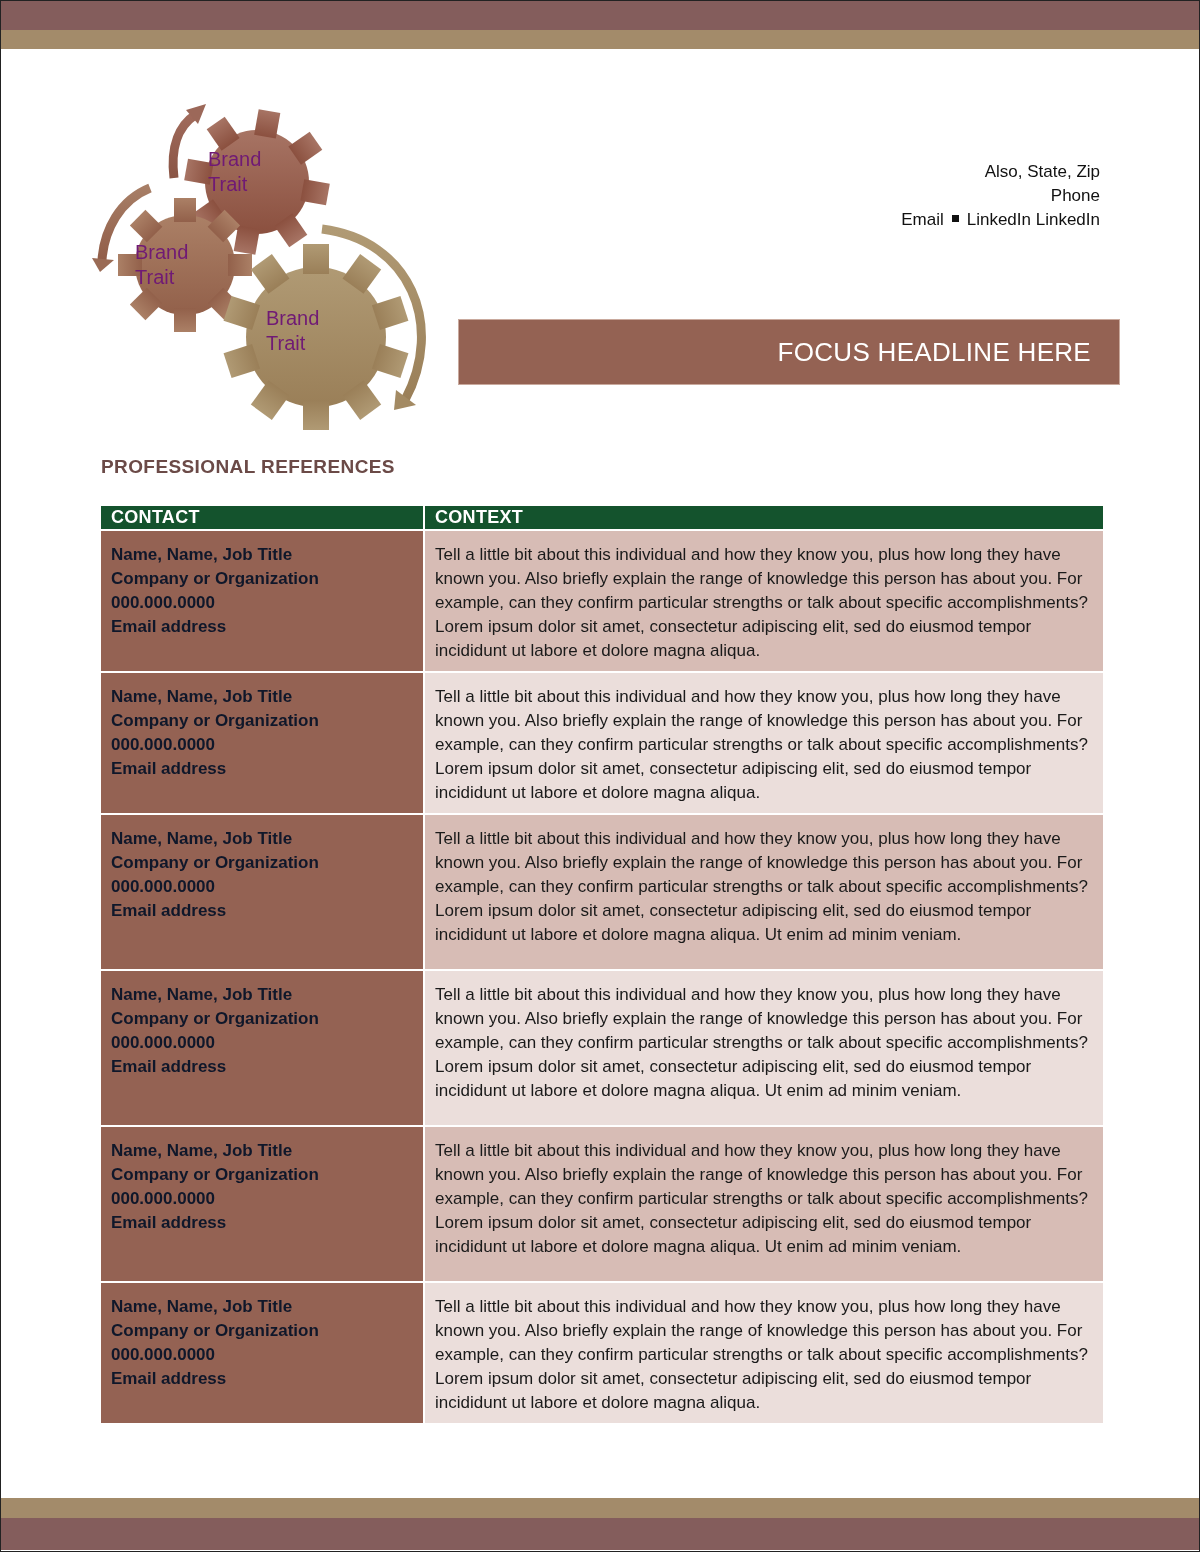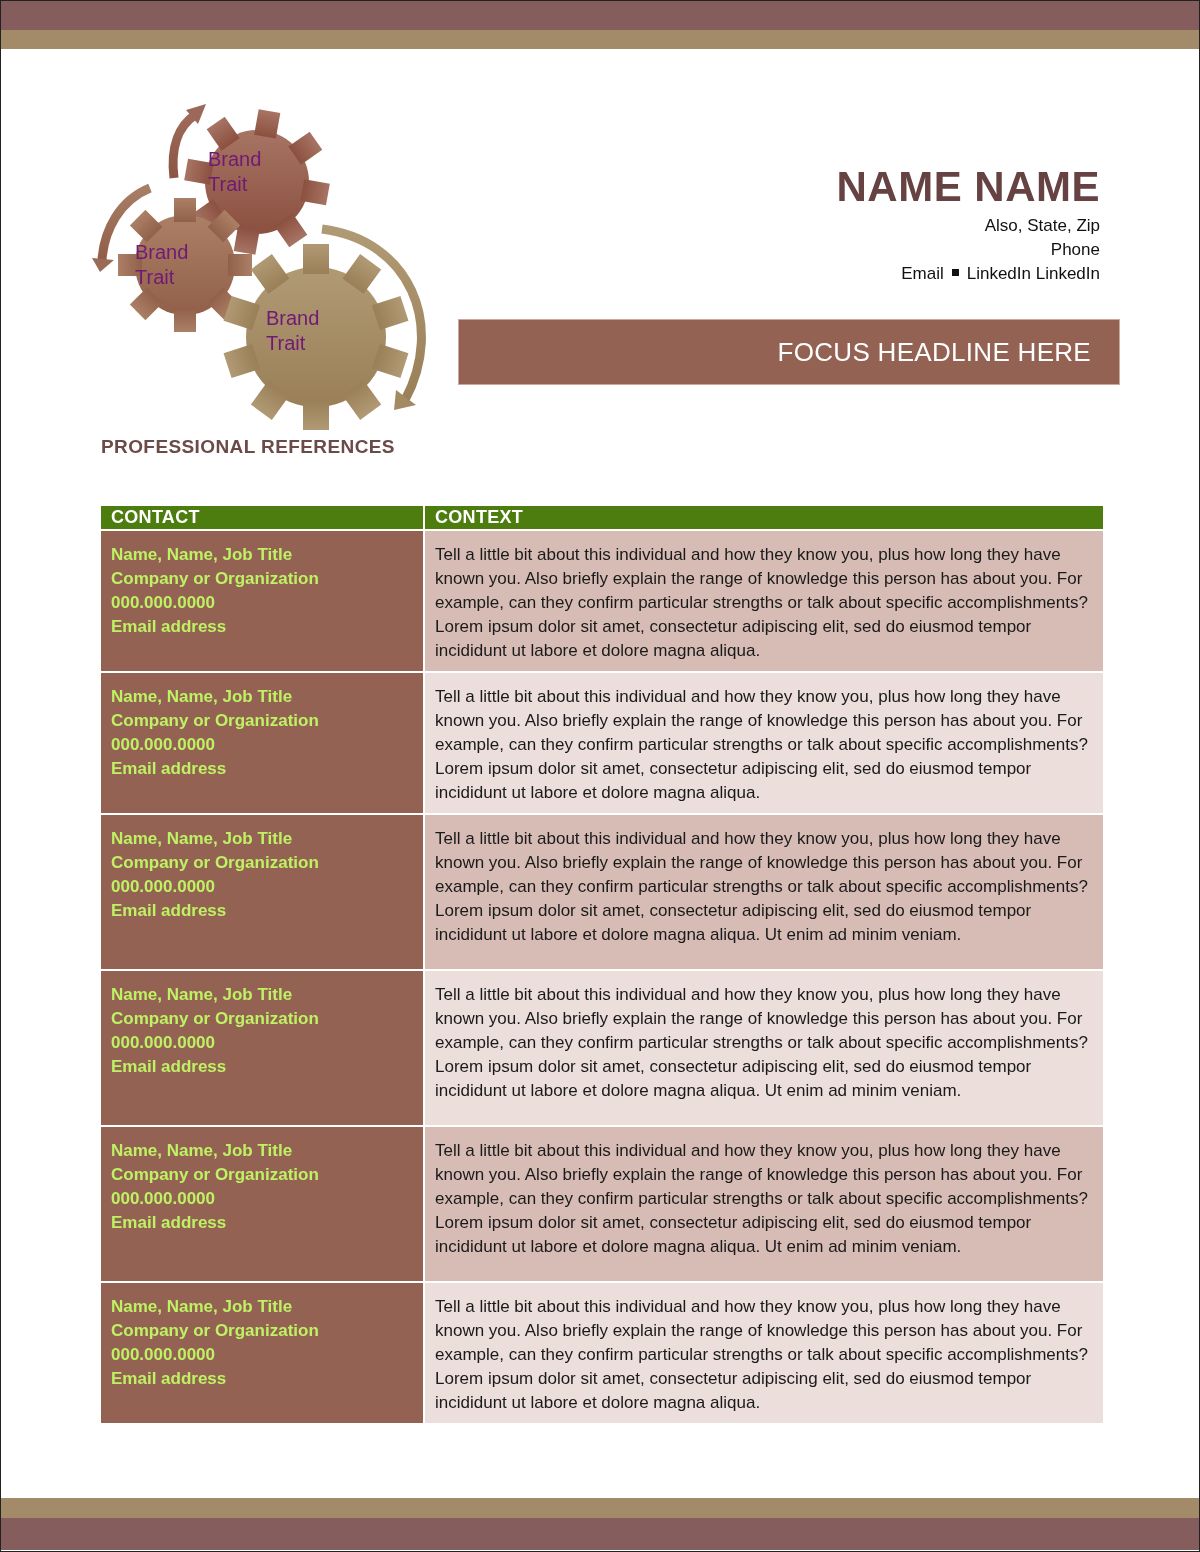--- a/index.html
+++ b/index.html
@@ -36,40 +36,40 @@
   }
 
   .focus-bar {
     position: absolute; left: 458px; top: 319px; width: 662px; height: 66px;
     background: #946253; border: 1px solid #c9a99d; box-sizing: border-box;
     display: flex; align-items: center; justify-content: flex-end; padding-right: 28px;
   }
   .focus-text { color: #ffffff; font-size: 26px; letter-spacing: 0.3px; }
 
   .section-title {
-    position: absolute; left: 101px; top: 436px; font-size: 19px; font-weight: 700;
+    position: absolute; left: 101px; top: 456px; font-size: 19px; font-weight: 700;
     color: #6b4a47; letter-spacing: 0.4px;
   }
 
   .ref-table {
     position: absolute; left: 101px; top: 506px; width: 1002px;
     border-collapse: separate; border-spacing: 0;
   }
   .ref-table th {
-    background: #4d7c0f; color: #ffffff; font-size: 18px; font-weight: 700;
+    background: #14532d; color: #ffffff; font-size: 18px; font-weight: 700;
     text-align: left; height: 25px; padding: 0 0 0 10px; letter-spacing: 0.3px;
     border-bottom: 2px solid #ffffff; box-sizing: border-box;
   }
   .ref-table th.col-contact { width: 324px; border-right: 2px solid #ffffff; }
   .ref-table td {
     vertical-align: top; font-size: 17px; line-height: 24px;
     border-bottom: 2px solid #ffffff; box-sizing: border-box;
   }
   .ref-table td.contact {
-    background: #946253; color: #bef264; font-weight: 700; width: 324px;
+    background: #946253; color: #0f172a; font-weight: 700; width: 324px;
     padding: 12px 0 0 10px; border-right: 2px solid #ffffff;
   }
   .ref-table td.context { color: #1a1a1a; padding: 12px 14px 8px 10px; }
   .ref-table tr.odd td.context { background: #d7bcb5; }
   .ref-table tr.even td.context { background: #ebdedb; }
   .ref-table tr.h5 td { height: 132px; }
   .ref-table tr.h6 td { height: 156px; }
   .ref-table tr.last td { border-bottom: none; height: 130px; }
   .contact-line-item { display: block; }
 </style>
@@ -165,21 +165,20 @@
     <span>Brand</span><br>
     <span>Trait</span>
   </div>
   <div class="gear-label" style="left:176px; top:206px;">
     <span>Brand</span><br>
     <span>Trait</span>
   </div>
 </div>
 
 <div class="header-block">
-  <div class="name">NAME NAME</div>
   <div class="contact-line">Also, State, Zip</div>
   <div class="contact-line">Phone</div>
   <div class="contact-line">
     <span>Email</span><span class="sep-square"></span><span>LinkedIn LinkedIn</span>
   </div>
 </div>
 
 <div class="focus-bar">
   <span class="focus-text">FOCUS HEADLINE HERE</span>
 </div>

